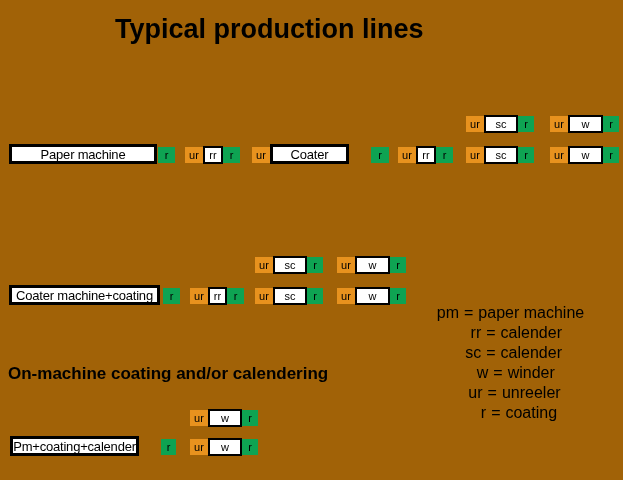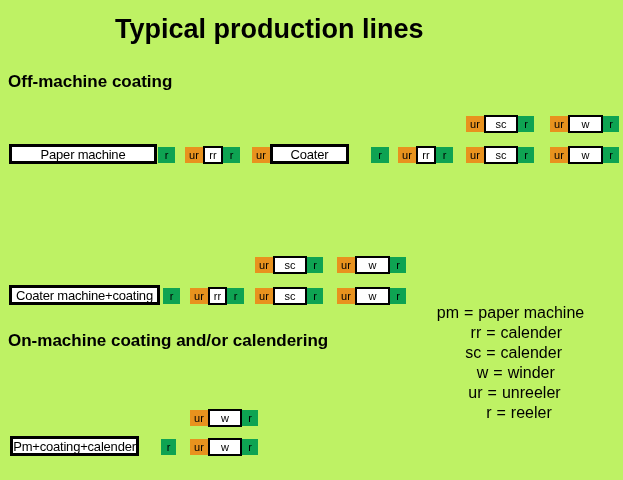--- a/index.html
+++ b/index.html
@@ -1,29 +1,29 @@
 <!DOCTYPE html>
 <html style="--orange: #E8921E; --green: #0EA352;"><head>
 <meta charset="utf-8">
 <style>
   html,body { margin:0; padding:0; background:#fff; }
   .canvas {
-    position:relative; width:623px; height:480px; background:#bef264;
+    position:relative; width:623px; height:480px; background:#a16207;
     font-family:"Liberation Sans", sans-serif; color:#000; overflow:hidden;
   }
   .title {
     position:absolute; left:115px; top:14px;
     font-size:27px; font-weight:bold; white-space:nowrap;
   }
   .section-heading {
     position:absolute; left:8px; font-size:17px; font-weight:bold; white-space:nowrap;
   }
   #heading-0 { top:72px; }
   #heading-1 { top:191px; }
-  #heading-2 { top:331px; }
+  #heading-2 { top:364px; }
 
   .block {
     position:absolute; box-sizing:border-box;
     display:flex; align-items:center; justify-content:center;
     white-space:nowrap; overflow:hidden;
   }
   .block.ur     { height:16px; font-size:11px; background:var(--orange); }
   .block.r      { height:16px; font-size:11px; background:var(--green); }
   .block.box    { height:18px; font-size:11px; background:#fff; border:2px solid #000; }
   .block.bigbox { height:20px; font-size:13px; background:#fff; border:3px solid #000; letter-spacing:-0.2px; }
@@ -36,21 +36,20 @@
   .legend-abbr { display:inline-block; width:26px; text-align:right; }
   .legend-eq   { display:inline-block; padding:0 5px; }
 </style>
 </head>
 <body>
 
 <div class="canvas">
 
   <div class="title">Typical production lines</div>
 
-  <div class="section-heading" id="heading-0">Off-machine coating</div>
   <div class="section-heading" id="heading-2">On-machine coating and/or calendering</div>
 
   <div id="diagram">
       <div class="block ur" style="left: 466px; top: 116px; width: 18px;">ur</div>
       <div class="block box" style="left: 484px; top: 115px; width: 34px;">sc</div>
       <div class="block r" style="left: 518px; top: 116px; width: 16px;">r</div>
       <div class="block ur" style="left: 550px; top: 116px; width: 18px;">ur</div>
       <div class="block box" style="left: 568px; top: 115px; width: 35px;">w</div>
       <div class="block r" style="left: 603px; top: 116px; width: 16px;">r</div>
       <div class="block bigbox" style="left: 9px; top: 144px; width: 148px;">Paper machine</div>
@@ -107,17 +106,17 @@
     <div class="legend-row">
       <span class="legend-abbr">sc</span><span class="legend-eq">=</span><span>calender</span>
     </div>
     <div class="legend-row">
       <span class="legend-abbr">w</span><span class="legend-eq">=</span><span>winder</span>
     </div>
     <div class="legend-row">
       <span class="legend-abbr">ur</span><span class="legend-eq">=</span><span>unreeler</span>
     </div>
     <div class="legend-row">
-      <span class="legend-abbr">r</span><span class="legend-eq">=</span><span>reeler</span>
+      <span class="legend-abbr">r</span><span class="legend-eq">=</span><span>coating</span>
     </div>
   </div>
 
 </div>
 
 </body></html>

